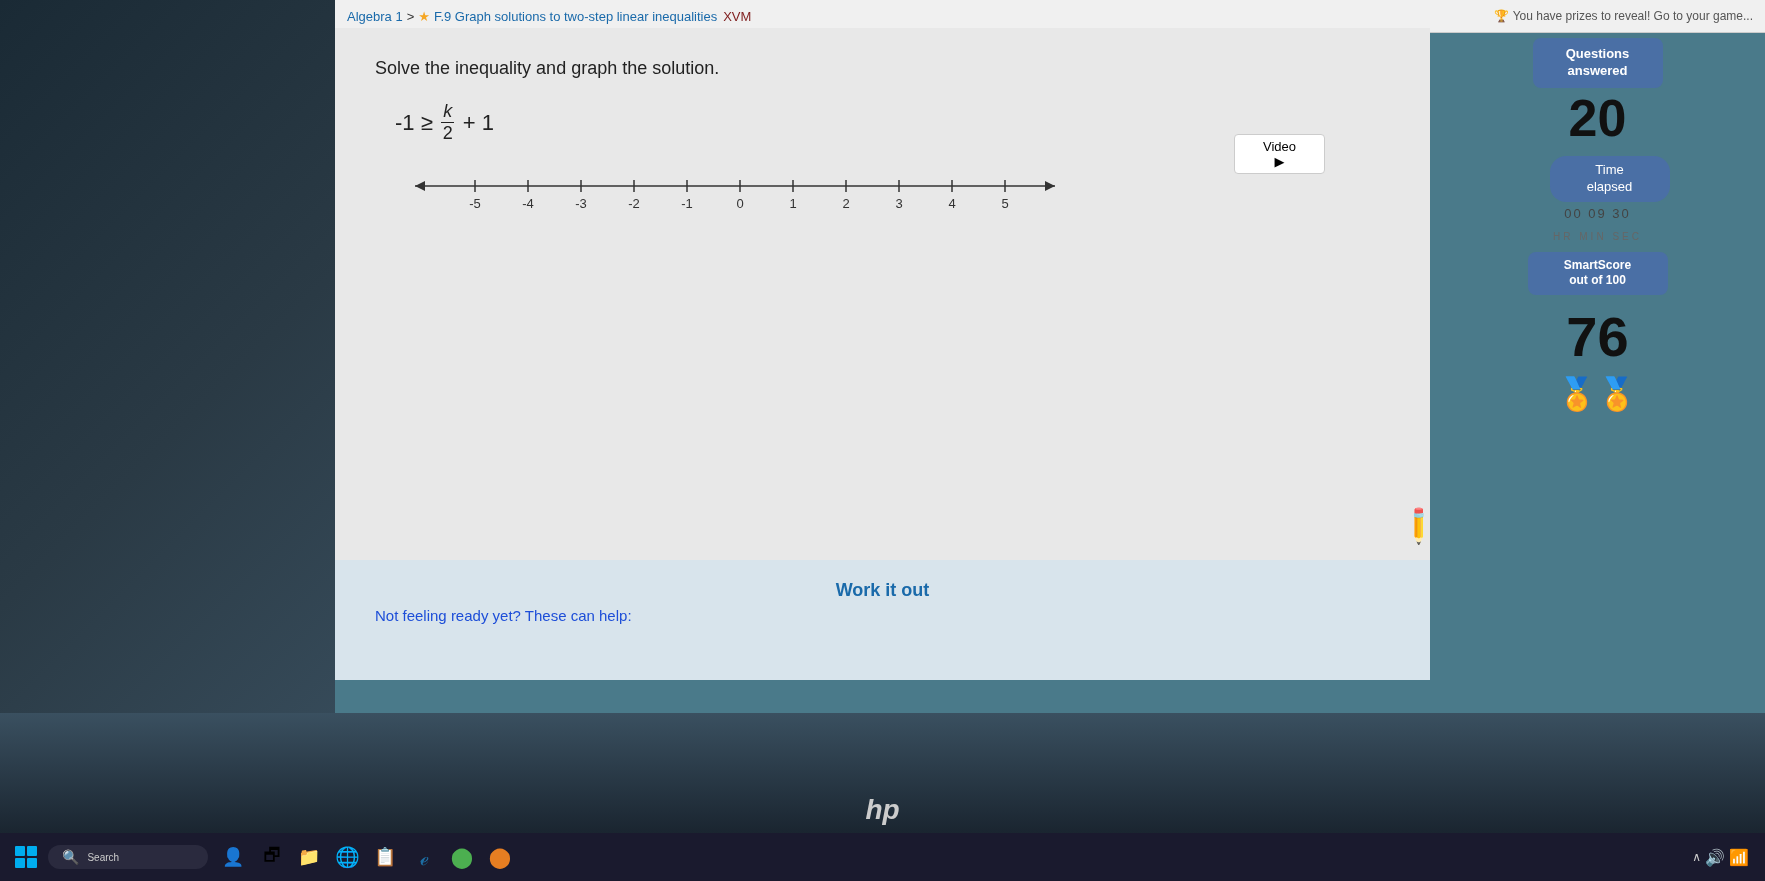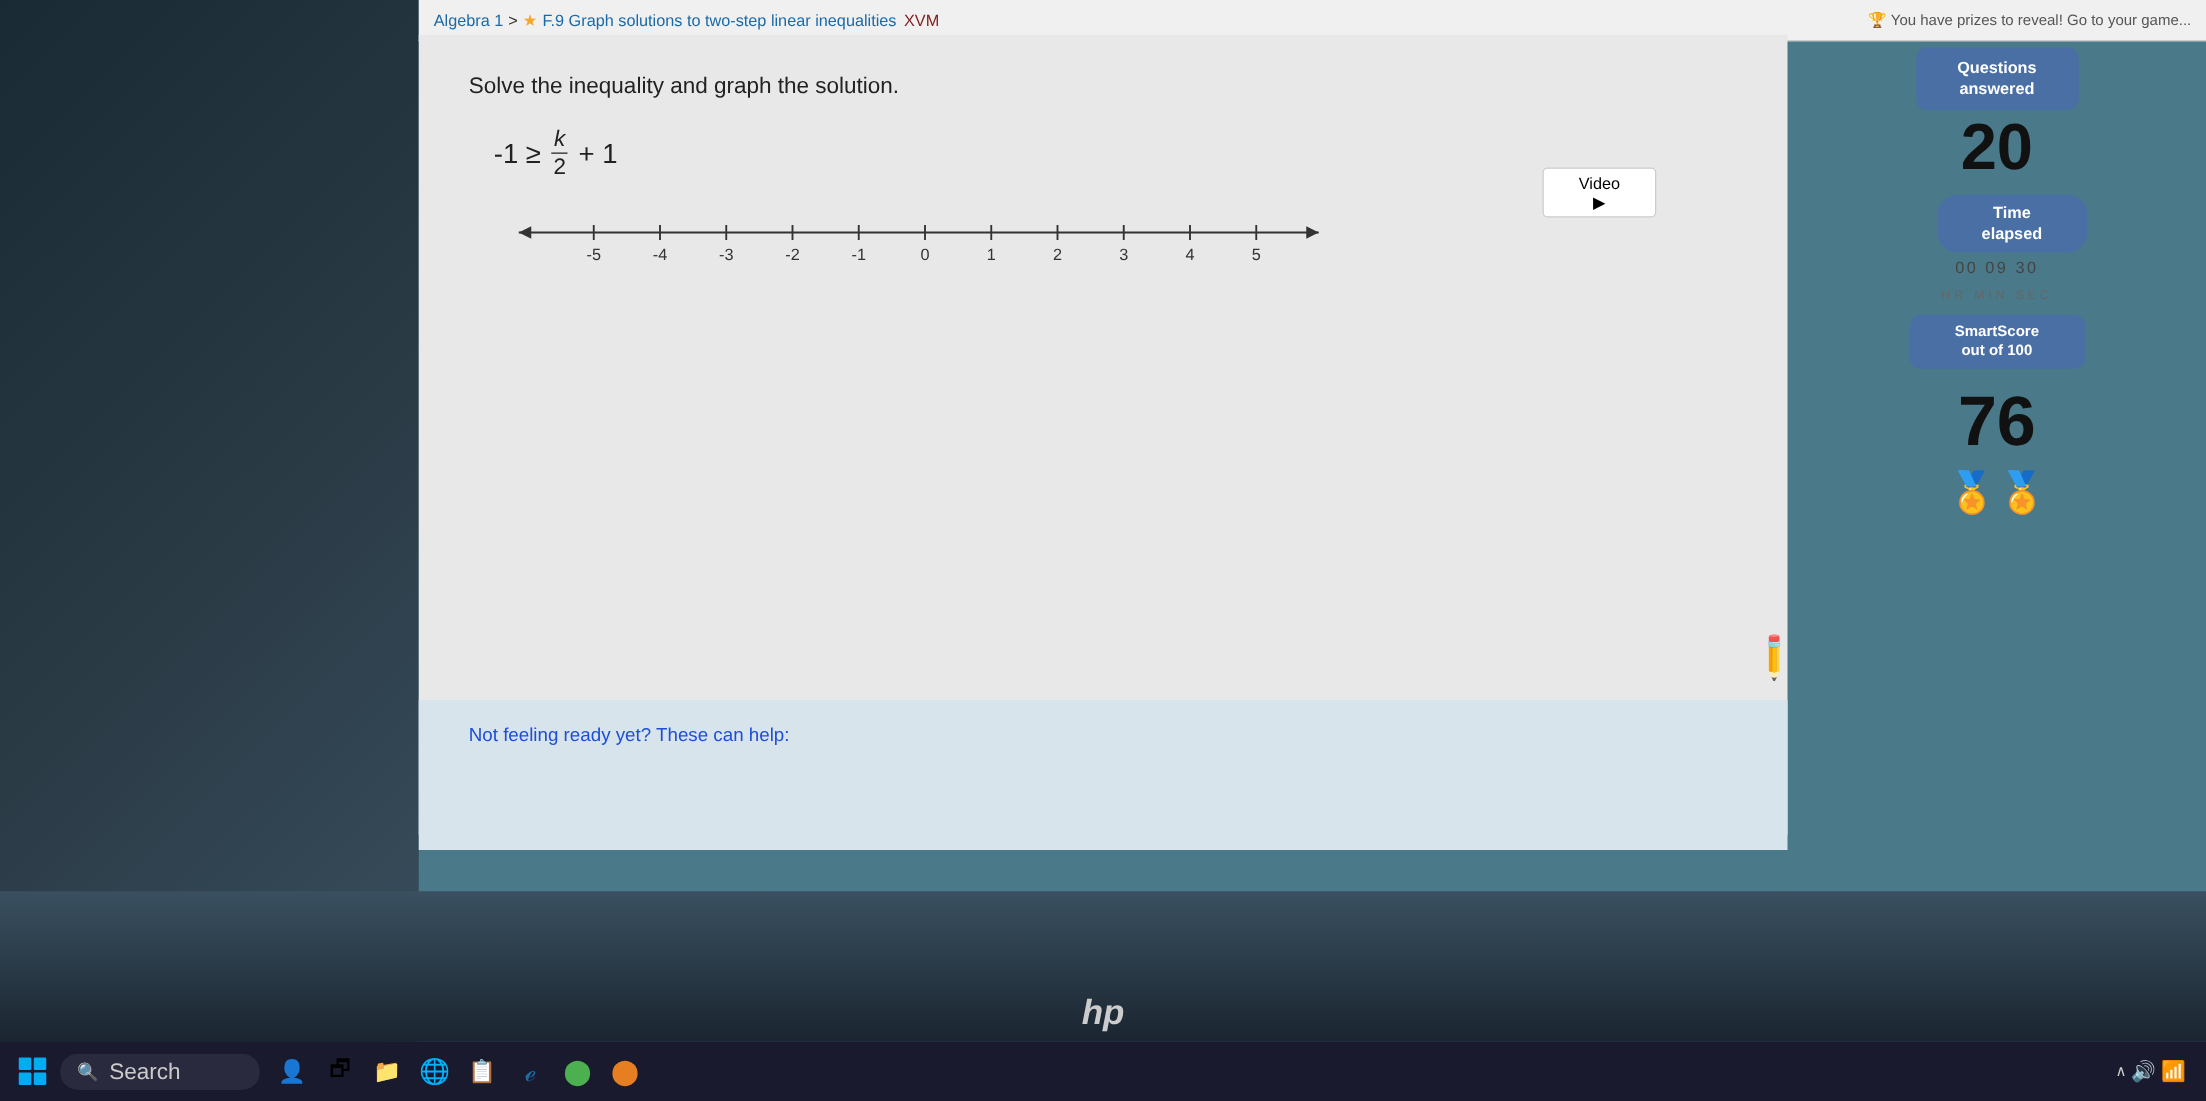--- a/index.html
+++ b/index.html
@@ -209,21 +209,21 @@
       min-width: 160px;
     }
 
     .taskbar-search-icon {
       color: #aaa;
       font-size: 14px;
     }
 
     .taskbar-search-text {
       color: #ccc;
-      font-size: 18px;
+      font-size: 10px;
     }
 
     .taskbar-icons {
       display: flex;
       align-items: center;
       gap: 2px;
       margin-left: 4px;
     }
 
     .taskbar-icon {
@@ -298,21 +298,21 @@
       margin-bottom: 12px;
     }
 
     .btn-time {
       background: #4a6fa5;
       color: white;
       border: none;
       border-radius: 16px;
       padding: 6px 18px;
       font-size: 13px;
-      font-weight: bold;
+      font-weight: normal;
       cursor: pointer;
       text-align: center;
       width: 120px;
       line-height: 1.3;
       margin-bottom: 4px;
       margin-left: 24px;
     }
 
     .time-val {
       color: #444;
@@ -431,20 +431,21 @@
 
       <line x1="610" y1="16" x2="610" y2="28" stroke="#333" stroke-width="1.5"></line>
       <text x="610" y="44" text-anchor="middle" font-size="13" fill="#333">5</text>
     </svg>
   </div>
 
   
 </div>
 
 <div class="work-it-out">
+  <div class="work-it-out-title">Work it out</div>
   <div class="work-it-out-sub">Not feeling ready yet? These can help:</div>
 </div>
 
 <div class="sidebar-top">
 
   <div style="position:absolute; right:210px; top:38px;">
     <button class="video-btn">Video ▶</button>
   </div>
 
   <button class="btn-questions" style="white-space:pre-line;">Questions

